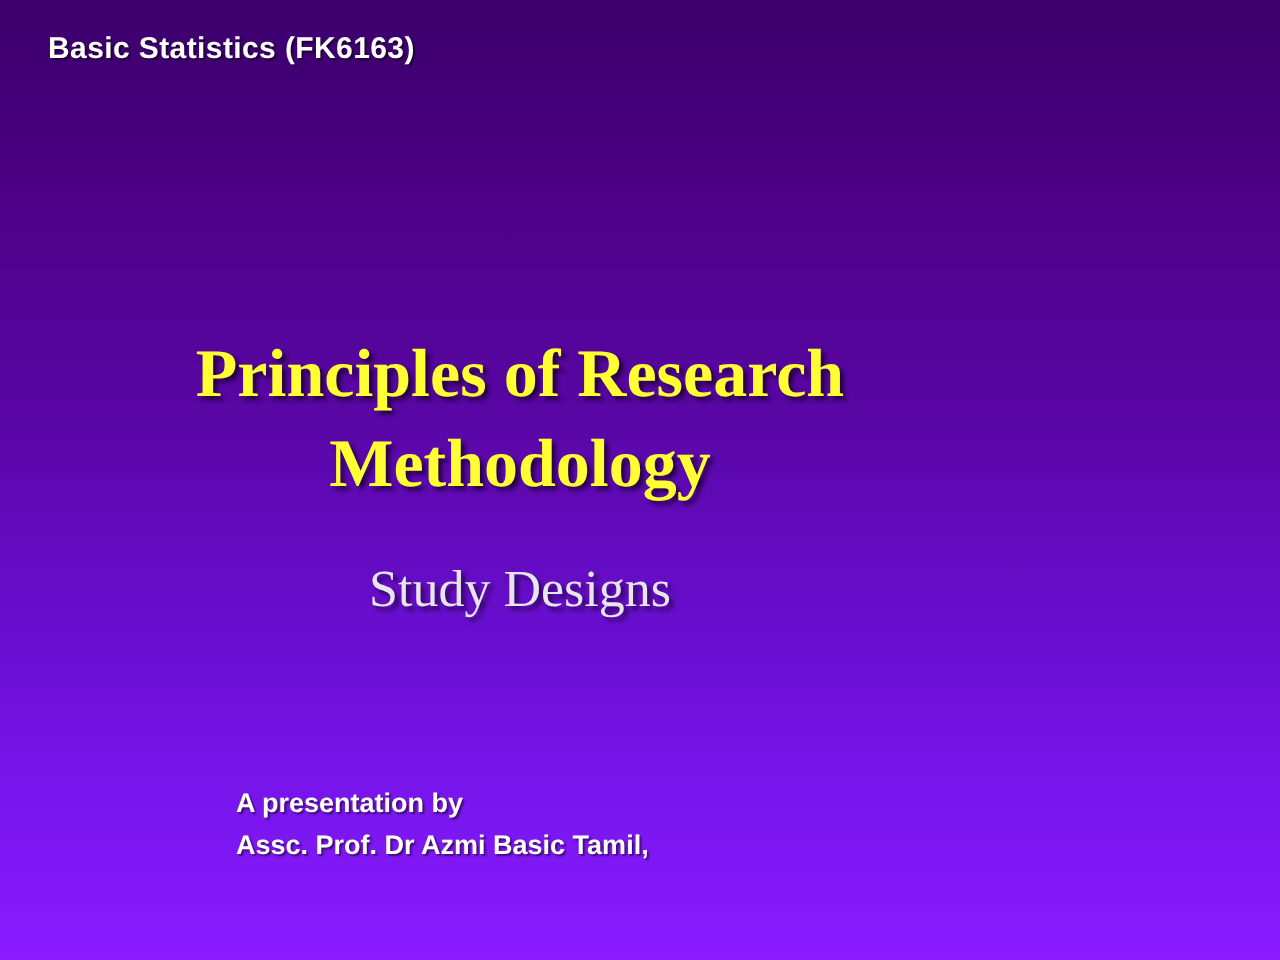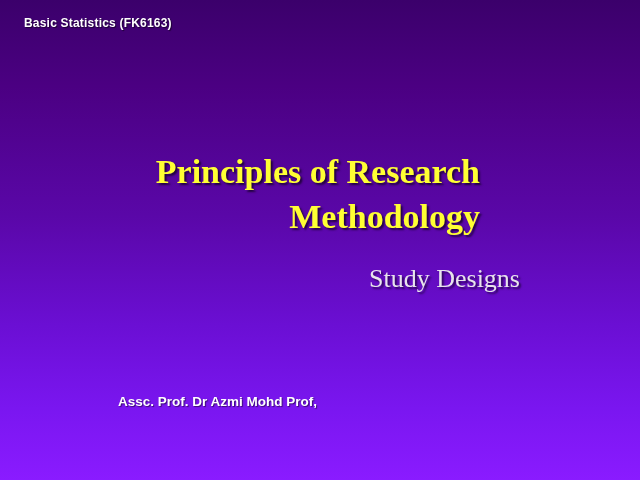--- a/index.html
+++ b/index.html
@@ -21,34 +21,34 @@
         #8a1bff 100%);
     font-family: "Liberation Sans", sans-serif;
   }
 
   
   .header {
     position: absolute;
     top: 16px;
     left: 24px;
     color: #ffffff;
-    font-size: 12px;
+    font-size: 15px;
     font-weight: bold;
     letter-spacing: 0.2px;
     text-shadow: 1px 1px 1px rgba(0,0,0,0.55);
     text-align: right;
   }
 
   
   .title-block {
     position: absolute;
-    top: 150px;
+    top: 166px;
     left: 0;
     width: 520px;
-    text-align: right;
+    text-align: center;
   }
   .title {
     font-family: "Liberation Serif", serif;
     font-weight: bold;
     font-size: 34px;
     line-height: 1.32;
     color: #ffff33;
     text-shadow: 2px 2px 2px rgba(0,0,0,0.6);
     margin: 0;
     padding: 0 40px;
@@ -82,16 +82,17 @@
 <div class="slide">
 
   <div class="header">Basic Statistics (FK6163)</div>
 
   <div class="title-block">
     <h1 class="title">Principles of Research Methodology</h1>
     <p class="subtitle">Study Designs</p>
   </div>
 
   <div class="presenter">
-    <div>Assc. Prof. Dr Azmi Mohd Prof,</div>
+    <div>A presentation by</div>
+    <div>Assc. Prof. Dr Azmi Basic Tamil,</div>
   </div>
 
 </div>
 
 </body></html>

